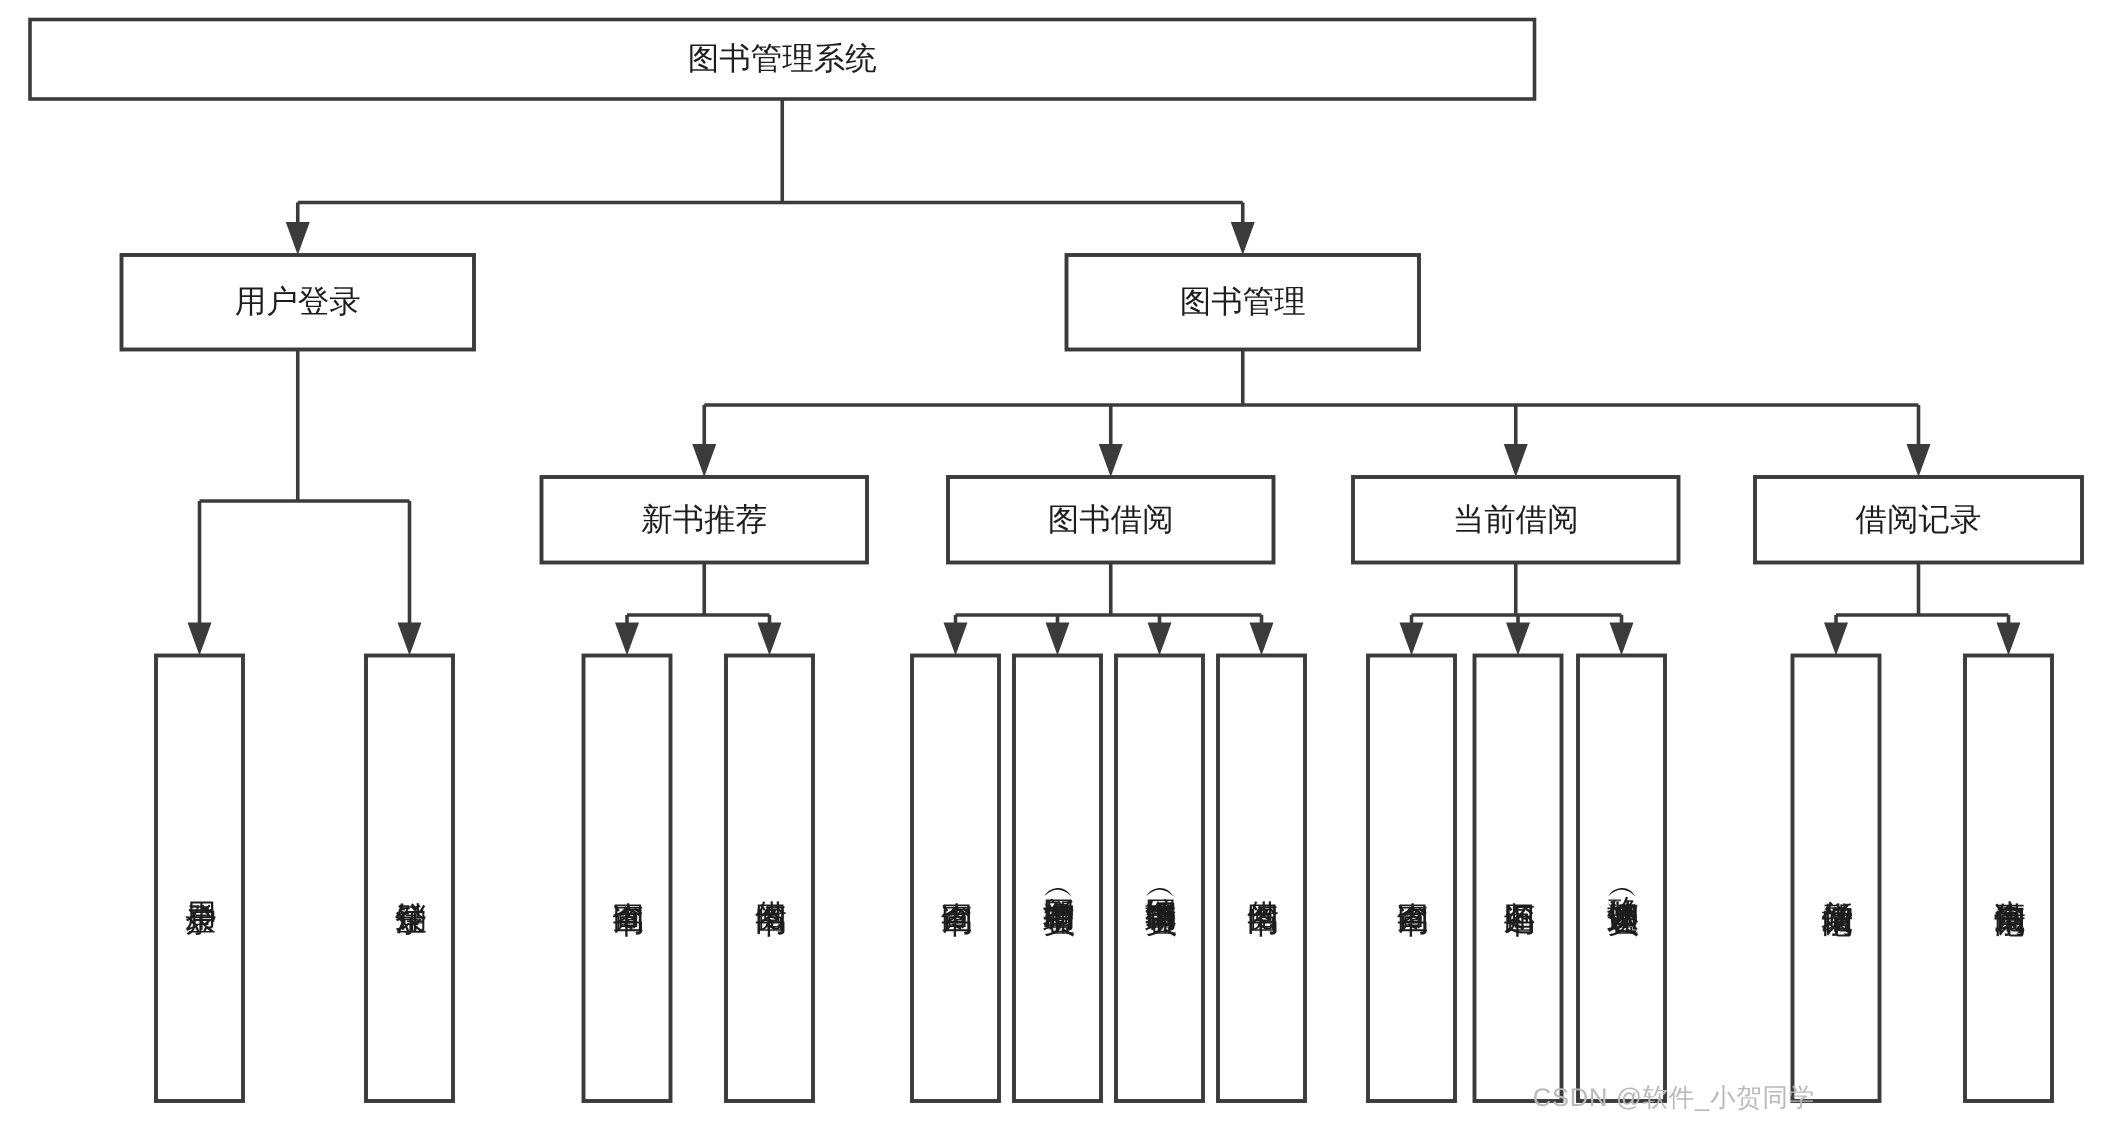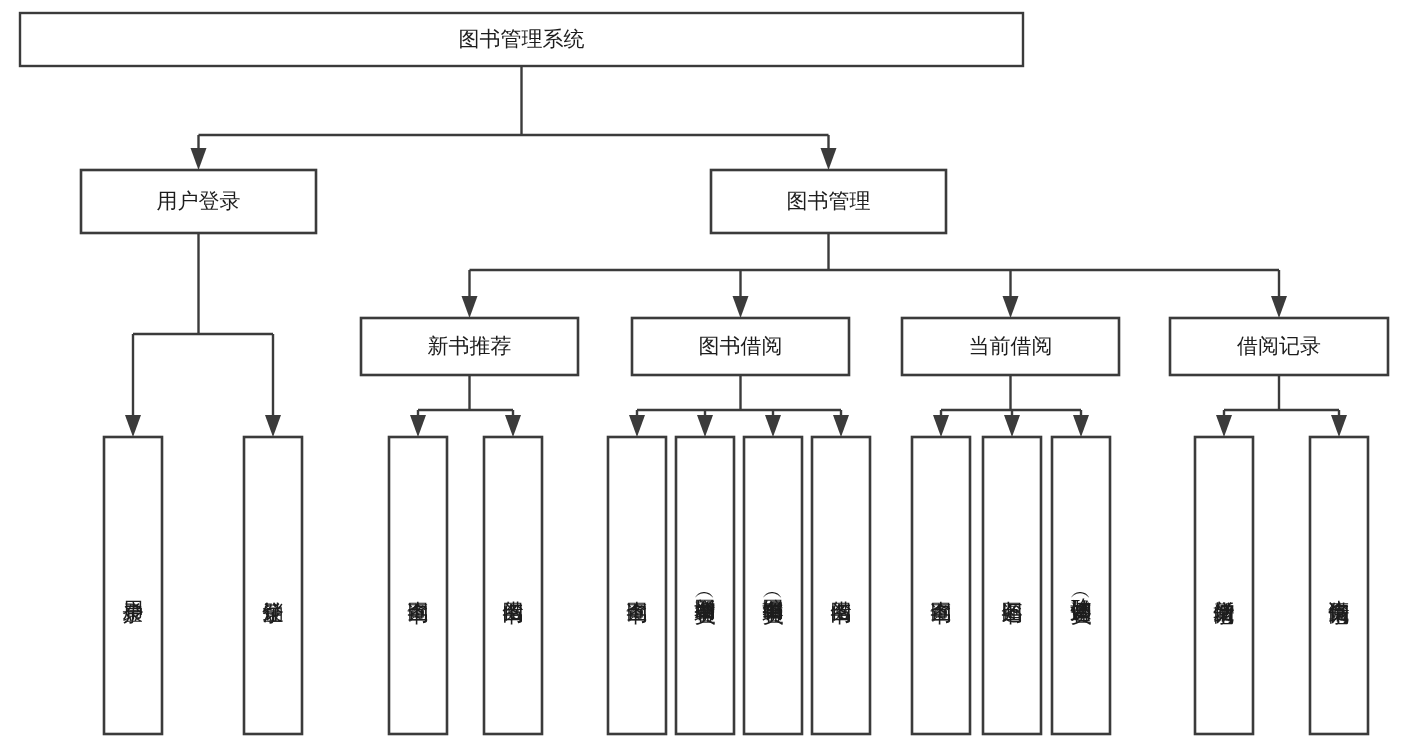--- a/index.html
+++ b/index.html
@@ -220,13 +220,14 @@
       <div class="node-label-v" style="left: 608px; top: 437px; width: 58px; height: 297px;">查询图书</div>
       <div class="node-label-v" style="left: 676px; top: 437px; width: 58px; height: 297px;">新增图书（管理员）</div>
       <div class="node-label-v" style="left: 744px; top: 437px; width: 58px; height: 297px;">编辑图书（管理员）</div>
       <div class="node-label-v" style="left: 812px; top: 437px; width: 58px; height: 297px;">借阅图书</div>
       <div class="node-label-v" style="left: 912px; top: 437px; width: 58px; height: 297px;">查询图书</div>
       <div class="node-label-v" style="left: 983px; top: 437px; width: 58px; height: 297px;">归还图书</div>
       <div class="node-label-v" style="left: 1052px; top: 437px; width: 58px; height: 297px;">确认归还（管理员）</div>
       <div class="node-label-v" style="left: 1195px; top: 437px; width: 58px; height: 297px;">新增借阅记录</div>
       <div class="node-label-v" style="left: 1310px; top: 437px; width: 58px; height: 297px;">查询借阅记录</div>
     </div>
+  <div class="watermark">CSDN @软件_小贺同学</div>
 </div>
 
 </body></html>

